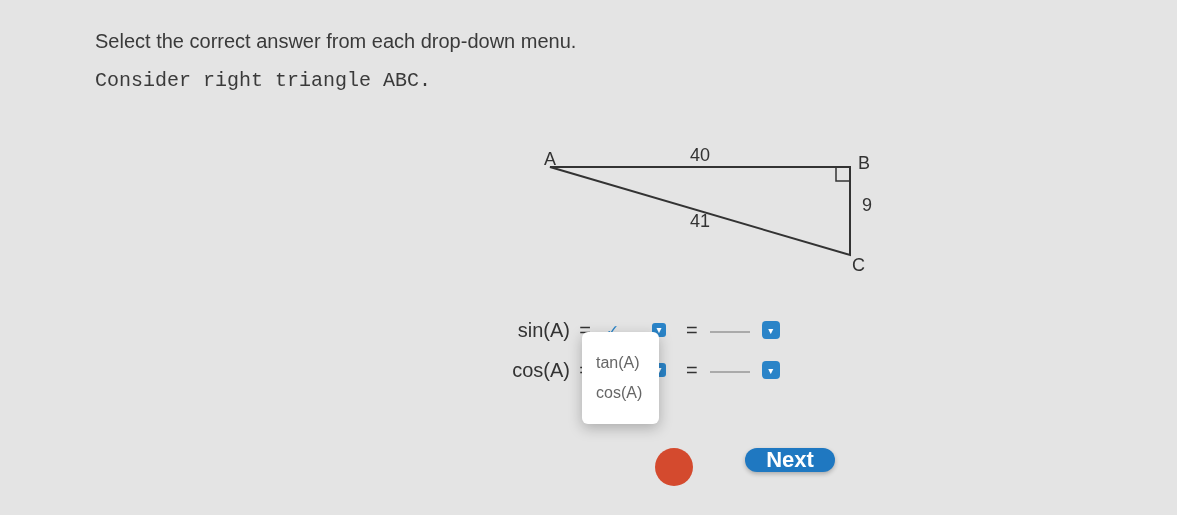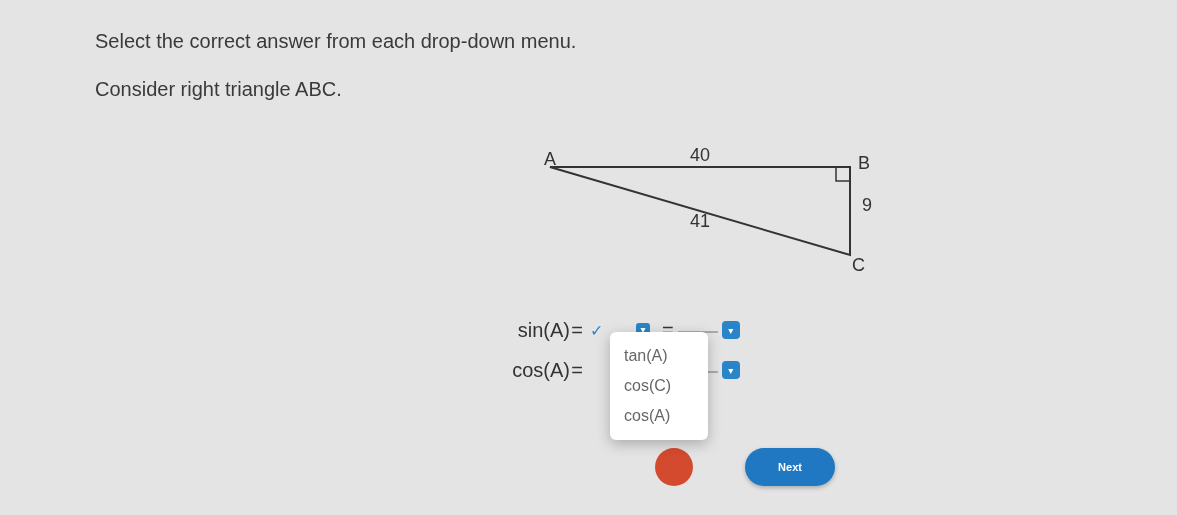--- a/index.html
+++ b/index.html
@@ -12,26 +12,27 @@
     color: #333;
     overflow: hidden;
     position: relative;
   }
   .page {
     padding: 30px 80px 0 95px;
   }
   .instruction {
     font-size: 20px;
     color: #3a3a3a;
-    margin-bottom: 25px;
+    margin-bottom: 16px;
   }
   .consider {
     font-size: 20px;
     color: #3a3a3a;
     margin-bottom: 22px;
+    font-family: Liberation Mono, monospace;
   }
 
   
   .figure {
     position: absolute;
     left: 550px;
     top: 155px;
     width: 330px;
     height: 120px;
   }
@@ -42,20 +43,21 @@
   
   .eqarea {
     position: absolute;
     left: 480px;
     top: 310px;
     width: 420px;
   }
   .eqrow {
     display: flex;
     align-items: center;
+    gap: 8px;
     height: 40px;
     font-size: 20px;
     color: #333;
   }
   .lhs { width: 90px; text-align: right; }
   .eqsign { width: 14px; text-align:center; }
   .dropdown-trigger {
     width: 70px;
     height: 28px;
     border-radius: 6px;
@@ -98,50 +100,49 @@
     justify-content:center;
     color:#fff;
     font-size:10px;
   }
 
   
   .dropdown-open {
     position:absolute;
     left: 582px;
     top: 332px;
-    width: 98px;
+    width: 77px;
     background:#fff;
     border-radius:6px;
     box-shadow:0 4px 14px rgba(0,0,0,0.25);
-    padding:9px 0;
+    padding:16px 0;
     z-index:10;
-    margin-left:28px;
   }
   .dropdown-open .opt {
     font-size:16px;
     color:#666;
     padding:6px 14px;
   }
 
   .checkmark {
     color:#2a84c8;
     font-size:16px;
   }
 
   
   .next-btn {
     position:absolute;
     left: 745px;
     top: 448px;
     width:90px;
-    height:38px;
+    height:24px;
     border-radius:20px;
     background:#1f78c1;
     color:#fff;
-    font-size:11px;
+    font-size:22px;
     font-weight:bold;
     display:flex;
     align-items:center;
     justify-content:center;
     box-shadow:0 2px 4px rgba(0,0,0,0.25);
   }
 
   
   .reset-btn {
     position:absolute;
@@ -196,18 +197,17 @@
       <span class="chev">▾</span>
     </span>
     <span class="eq2">=</span>
     <span class="fracslot"></span>
     <span class="smallchev">▾</span>
   </div>
 </div>
 
 <div class="dropdown-open">
   <div class="opt">tan(A)</div>
-  <div class="opt">cos(C)</div>
   <div class="opt">cos(A)</div>
 </div>
 
 <div class="reset-btn"></div>
 <div class="next-btn">Next</div>
 
 </body></html>

